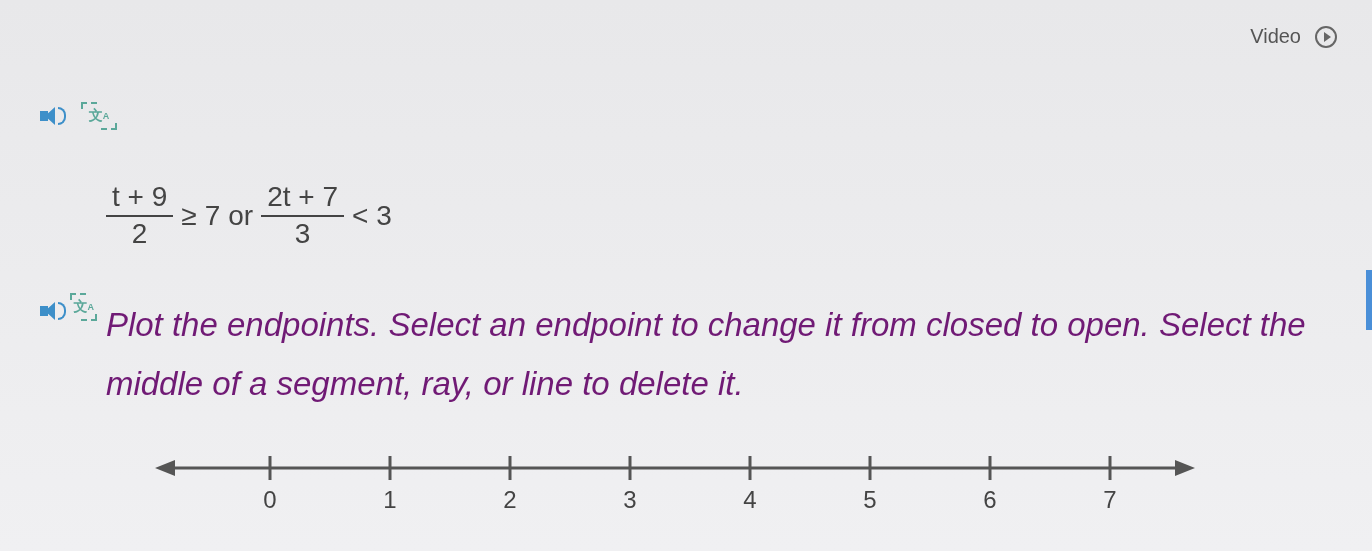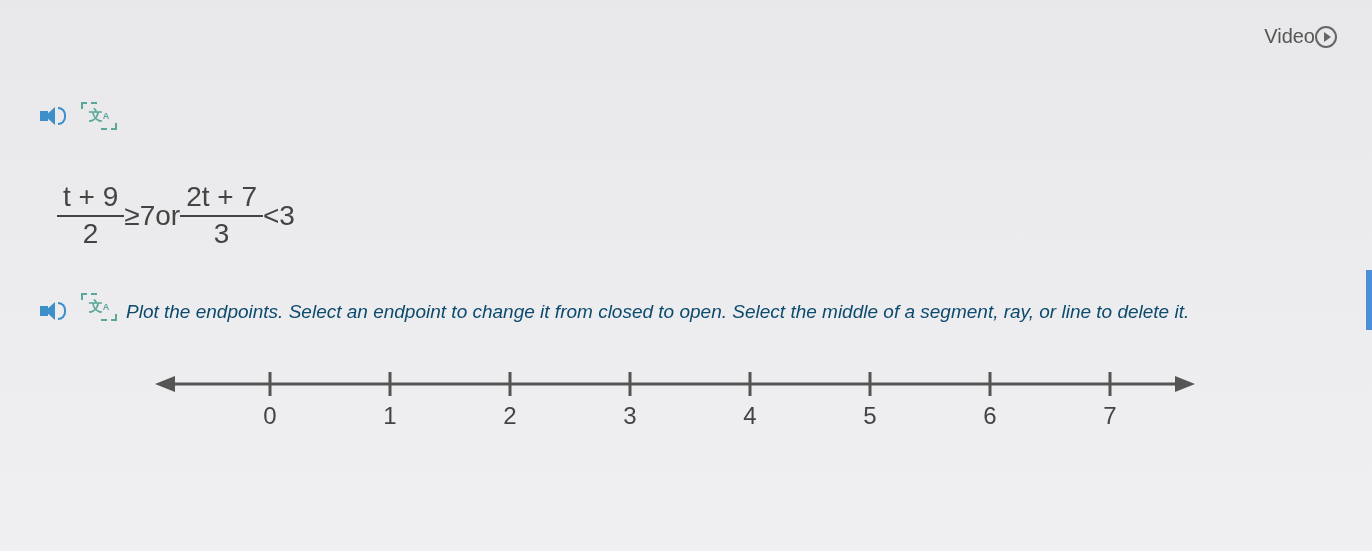--- a/index.html
+++ b/index.html
@@ -15,21 +15,21 @@
       position: relative;
       padding: 20px 30px;
       color: #444;
     }
     .video-link {
       position: absolute;
       top: 25px;
       right: 35px;
       display: flex;
       align-items: center;
-      gap: 0;
+      gap: 14px;
       color: #555;
       font-size: 20px;
       cursor: pointer;
     }
     .play-icon-circle {
       width: 22px;
       height: 22px;
       border: 2px solid #666;
       border-radius: 50%;
       display: flex;
@@ -116,26 +116,26 @@
     }
     .instruction-text {
       font-size: 26px;
       color: #444;
     }
     .italic {
       font-style: italic;
     }
     .inequality {
       margin-top: 50px;
-      margin-left: 27px;
+      margin-left: 76px;
       font-size: 28px;
       color: #444;
       display: flex;
       align-items: center;
-      gap: 0;
+      gap: 8px;
     }
     .fraction {
       display: inline-flex;
       flex-direction: column;
       align-items: center;
       vertical-align: middle;
       line-height: 1.1;
     }
     .fraction .num {
       border-bottom: 2px solid #444;
@@ -145,22 +145,22 @@
       padding-top: 2px;
     }
     .line2 {
       display: flex;
       align-items: flex-start;
       gap: 12px;
       margin-top: 45px;
       margin-left: 10px;
     }
     .instruction-text2 {
-      font-size: 19px;
-      color: #0c4a6e;
+      font-size: 33px;
+      color: #701a75;
       font-style: italic;
       line-height: 1.8;
       max-width: 1250px;
     }
     .number-line-container {
       margin-top: 30px;
       margin-left: 120px;
       width: 1050px;
       position: relative;
     }

